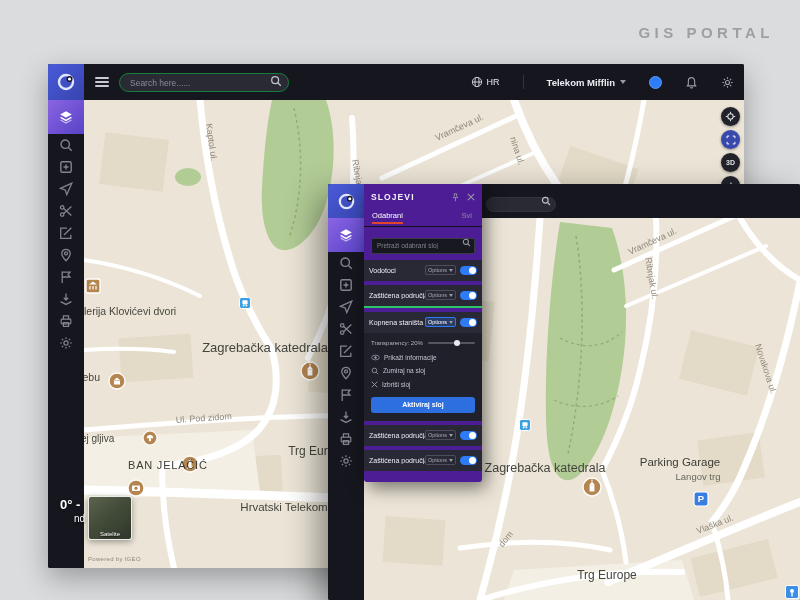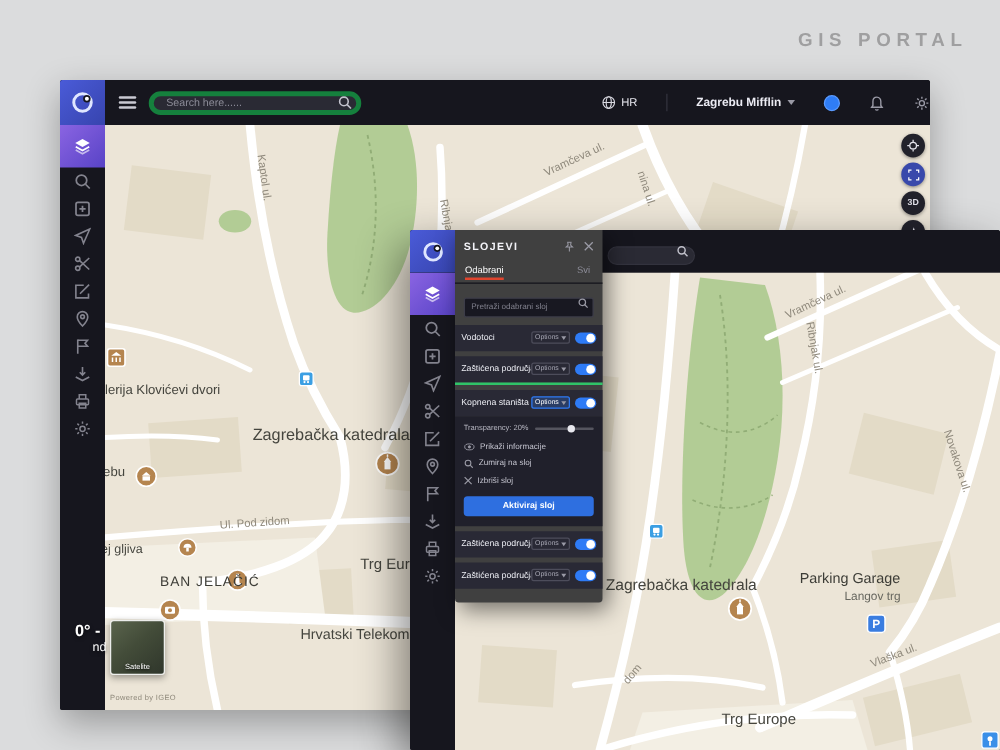--- a/index.html
+++ b/index.html
@@ -8,24 +8,24 @@
 .window{position:absolute;background:#16161e;border-radius:2px}
 #backWin{left:48px;top:64px;width:696px;height:504px;z-index:1;box-shadow:0 10px 28px rgba(0,0,0,.3);overflow:hidden}
 #frontWin{left:328px;top:184px;width:472px;height:416px;z-index:2;box-shadow:-8px 12px 34px rgba(0,0,0,.45);overflow:hidden}
 .topbar{position:absolute;left:0;top:0;right:0;display:flex;align-items:center;background:#16161e;z-index:10}
 #backWin .topbar{height:36px}
 #frontWin .topbar{height:34px}
 .logo{width:36px;align-self:stretch;display:flex;align-items:center;justify-content:center;background:linear-gradient(135deg,#4a5bd8,#3744ae)}
 .burger{width:14px;margin-left:11px}
 .burger i{display:block;height:1.6px;background:#c9c9d2;margin:2.6px 0;border-radius:1px}
 .search-pill{position:relative;margin-left:10px}
-.search-pill input{width:170px;height:19px;border-radius:10px;border:4px solid #15803d;background:#2a2a34;color:#cfcfd8;font-size:8.5px;padding:0 22px 0 10px;outline:none}
+.search-pill input{width:170px;height:19px;border-radius:10px;border:1px solid #15803d;background:#2a2a34;color:#cfcfd8;font-size:8.5px;padding:0 22px 0 10px;outline:none}
 .search-pill input::placeholder{color:#8b8b97}
 .search-pill .mag{position:absolute;right:7px;top:3.5px}
-.tb-right{margin-left:auto;display:flex;align-items:center;gap:23px;}
+.tb-right{margin-left:auto;display:flex;align-items:center;gap:23px;padding-right:10px}
 .lang{display:flex;align-items:center;gap:4px;color:#e6e6ee;font-size:9px}
 .tbdivider{width:1px;height:14px;background:#33333e}
 .account{display:flex;align-items:center;gap:5px;color:#ececf4;font-size:9.5px;font-weight:bold}
 .caret{width:0;height:0;border-left:3.5px solid transparent;border-right:3.5px solid transparent;border-top:4px solid #9a9aa6}
 .avatar{width:13px;height:13px;border-radius:50%;background:#2f7df6;border:1.5px solid #5b9bff}
 .sidebar{position:absolute;left:0;width:36px;bottom:0;background:#16161e;display:flex;flex-direction:column;align-items:center;z-index:9}
 #backWin .sidebar{top:36px}
 #frontWin .sidebar{top:34px}
 .side-active{width:36px;height:34px;flex-shrink:0;display:flex;align-items:center;justify-content:center;background:linear-gradient(135deg,#8a64e2,#5843c6)}
 .side-icon{width:36px;height:22px;flex-shrink:0;display:flex;align-items:center;justify-content:center}
@@ -36,21 +36,21 @@
 svg text{font-family:"Liberation Sans","DejaVu Sans",sans-serif}
 .mapcontrols{position:absolute;right:4px;top:43px;display:flex;flex-direction:column;gap:4px;z-index:11}
 .mc{width:19px;height:19px;border-radius:50%;background:#22222b;display:flex;align-items:center;justify-content:center;color:#e2e2ea;font-size:7px;font-weight:bold;box-shadow:0 1px 3px rgba(0,0,0,.4)}
 .mc.blue{background:#3949ab}
 .weather{position:absolute;left:12px;top:434px;z-index:12;color:#fff;text-shadow:0 1px 3px rgba(0,0,0,.55);line-height:1.15}
 .weather .w1{font-size:13px;font-weight:bold}
 .weather .w2{font-size:10px;margin-left:14px}
 .basemap{position:absolute;left:40px;top:432px;width:44px;height:44px;z-index:11;border:1px solid rgba(255,255,255,.9);border-radius:3px;background:linear-gradient(140deg,#5a644d 0%,#434c39 45%,#2f362b 100%);display:flex;align-items:flex-end;justify-content:center;box-shadow:0 2px 6px rgba(0,0,0,.35)}
 .basemap span{color:#fff;font-size:6px;padding-bottom:2px;text-shadow:0 1px 2px #000}
 .powered{position:absolute;left:40px;top:492px;z-index:11;font-size:6px;color:#8d8779;letter-spacing:.3px}
-.panel{position:absolute;left:36px;top:0;width:118px;background:#404040;z-index:20;box-shadow:4px 6px 18px rgba(0,0,0,.5);border-radius:0 0 3px 3px;padding-bottom:7px}
+.panel{position:absolute;left:36px;top:0;width:118px;background:#4c1d95;z-index:20;box-shadow:4px 6px 18px rgba(0,0,0,.5);border-radius:0 0 3px 3px;padding-bottom:7px}
 .p-head{display:flex;align-items:center;padding:8px 7px 6px}
 .p-title{color:#f2f2f7;font-size:8.5px;font-weight:bold;letter-spacing:1.1px;flex:1}
 .p-headicons{display:flex;gap:7px;align-items:center}
 .p-tabs{display:flex;align-items:center;padding:0 8px;border-bottom:1px solid #12121a;height:19px}
 .p-tab{font-size:7.5px;color:#8d8d99;padding-bottom:4px}
 .p-tab.active{color:#fff;border-bottom:2px solid #e0452e;padding-bottom:2px}
 .p-tab.right{margin-left:auto;padding-right:2px}
 .p-search{position:relative;margin:7px 7px 6px}
 .p-search input{width:100%;height:16px;background:#181821;border:1px solid #3c3c48;border-radius:2px;color:#cfcfd8;font-size:6.5px;padding:0 14px 0 5px;outline:none}
 .p-search input::placeholder{color:#80808d}
@@ -105,21 +105,21 @@
       <div class="lang">
         <svg width="12" height="12" viewBox="0 0 14 14" fill="none" stroke="#d8d8e0" stroke-width="1.1">
             <circle cx="7" cy="7" r="5.4"></circle>
             <ellipse cx="7" cy="7" rx="2.4" ry="5.4"></ellipse>
             <path d="M1.6 7H12.4"></path>
           </svg>
         <span>HR</span>
       </div>
       <div class="tbdivider"></div>
       <div class="account">
-        <span>Zagrebu Mifflin</span>
+        <span>Telekom Mifflin</span>
         <span class="caret"></span>
       </div>
       <div class="avatar"></div>
       <svg width="13" height="13" viewBox="0 0 14 14" fill="none" stroke="#9a9aa6" stroke-width="1.2">
           <path d="M7 1.8C4.9 1.8 3.6 3.5 3.6 5.6V9L2.5 10.6H11.5L10.4 9V5.6C10.4 3.5 9.1 1.8 7 1.8Z"></path>
           <path d="M5.8 12.2a1.3 1.3 0 0 0 2.4 0"></path>
         </svg>
       <svg width="13" height="13" viewBox="0 0 14 14" fill="none" stroke="#9a9aa6" stroke-width="1.2">
           <circle cx="7" cy="7" r="2.2"></circle>
           <path d="M7 1.4V3.2M7 10.8V12.6M1.4 7H3.2M10.8 7H12.6M3 3 4.3 4.3M9.7 9.7 11 11M11 3 9.7 4.3M4.3 9.7 3 11"></path>

